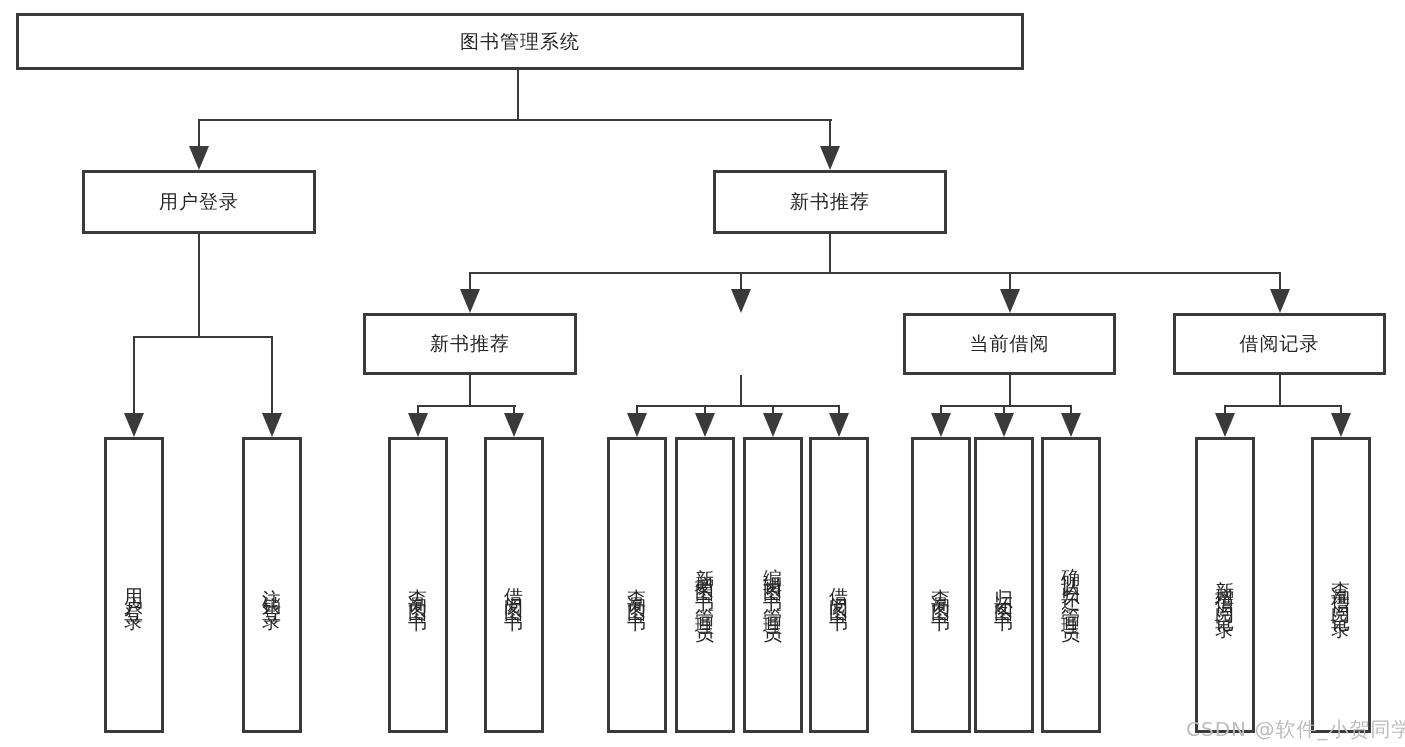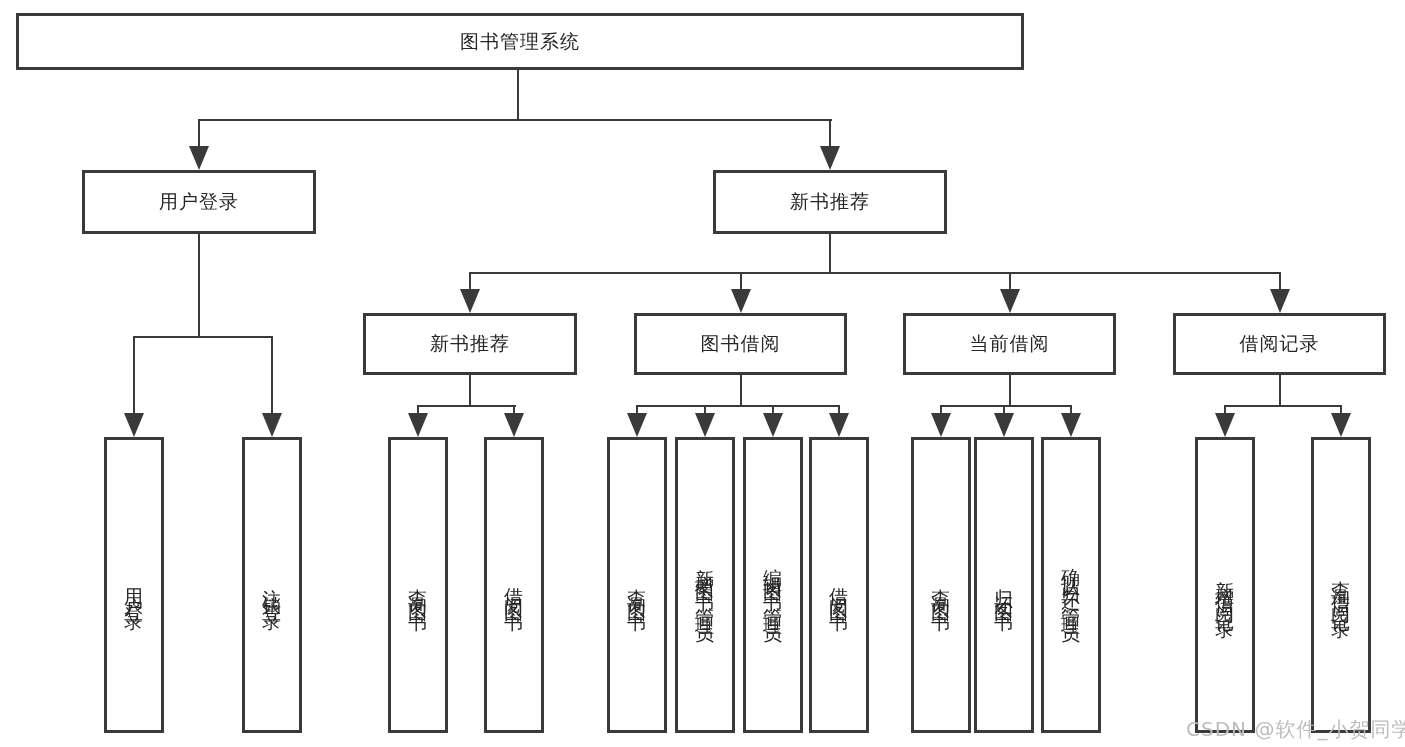--- a/index.html
+++ b/index.html
@@ -102,23 +102,20 @@
   <div class="line" style="left:740px; top:272px; width:2px; height:20px;"></div>
   <div class="arrow" style="left:731px; top:289px;"></div>
   <div class="line" style="left:1009px; top:272px; width:2px; height:20px;"></div>
   <div class="arrow" style="left:1000px; top:289px;"></div>
   <div class="line" style="left:1279px; top:272px; width:2px; height:20px;"></div>
   <div class="arrow" style="left:1270px; top:289px;"></div>
 
   <div class="box" style="left:363px; top:313px; width:214px; height:62px;">
     <span>新书推荐</span>
   </div>
-  <div class="box" style="left:634px; top:313px; width:213px; height:62px;">
-    <span>图书借阅</span>
-  </div>
   <div class="box" style="left:903px; top:313px; width:213px; height:62px;justify-content:center;">
     <span>当前借阅</span>
   </div>
   <div class="box" style="left:1173px; top:313px; width:213px; height:62px;">
     <span>借阅记录</span>
   </div>
 
   <div class="line" style="left:469px; top:375px; width:2px; height:32px;"></div>
   <div class="line" style="left:417px; top:405px; width:99px; height:2px;"></div>
   <div class="line" style="left:417px; top:405px; width:2px; height:14px;"></div>

